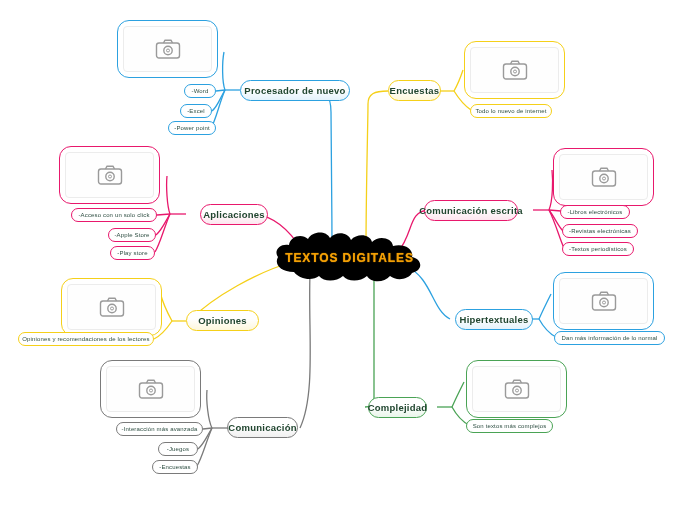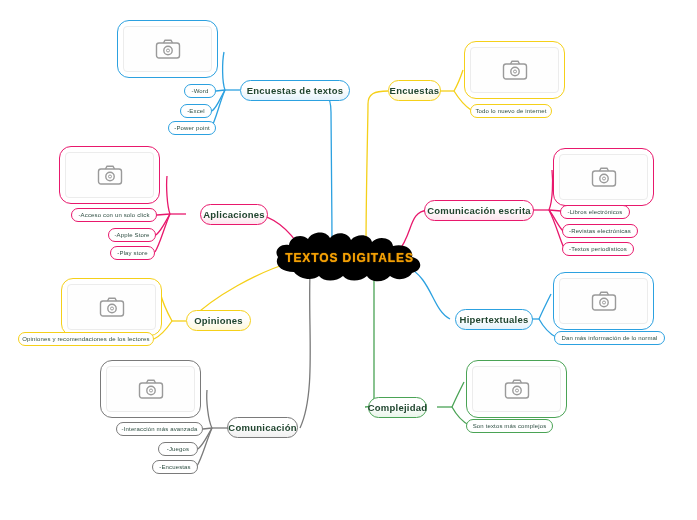--- a/index.html
+++ b/index.html
@@ -227,21 +227,21 @@
     <div class="img-inner">
       <svg class="cam-icon" width="26" height="22" viewBox="0 0 26 22">
         <rect x="1.5" y="5" width="23" height="15" rx="2.5" fill="none" stroke="#9a9a9a" stroke-width="1.4"></rect>
         <path d="M8.5,5 L10,2.2 L16,2.2 L17.5,5" fill="none" stroke="#9a9a9a" stroke-width="1.4" stroke-linejoin="round"></path>
         <circle cx="13" cy="12.5" r="4.2" fill="none" stroke="#9a9a9a" stroke-width="1.4"></circle>
         <circle cx="13" cy="12.5" r="1.5" fill="none" stroke="#9a9a9a" stroke-width="1"></circle>
       </svg>
     </div>
   </div>
   <div class="branch-node c-blue" style="left:240px; top:80px; width:110px;">
-    <span>Encuestas de textos</span>
+    <span>Procesador de nuevo</span>
   </div>
   <div class="leaf-node c-blue" style="left:184px; top:84px; width:32px;">
     <span>-Word</span>
   </div>
   <div class="leaf-node c-blue" style="left:180px; top:104px; width:32px;">
     <span>-Excel</span>
   </div>
   <div class="leaf-node c-blue" style="left:168px; top:121px; width:48px;">
     <span>-Power point</span>
   </div>
@@ -272,21 +272,21 @@
   <div class="img-card c-yellow" style="left:61px; top:278px; width:101px; height:58px;">
     <div class="img-inner">
       <svg class="cam-icon" width="26" height="22" viewBox="0 0 26 22">
         <rect x="1.5" y="5" width="23" height="15" rx="2.5" fill="none" stroke="#9a9a9a" stroke-width="1.4"></rect>
         <path d="M8.5,5 L10,2.2 L16,2.2 L17.5,5" fill="none" stroke="#9a9a9a" stroke-width="1.4" stroke-linejoin="round"></path>
         <circle cx="13" cy="12.5" r="4.2" fill="none" stroke="#9a9a9a" stroke-width="1.4"></circle>
         <circle cx="13" cy="12.5" r="1.5" fill="none" stroke="#9a9a9a" stroke-width="1"></circle>
       </svg>
     </div>
   </div>
-  <div class="branch-node c-yellow" style="left:186px; top:310px; width:65px;">
+  <div class="branch-node c-yellow" style="left:186px; top:310px; width:73px;">
     <span>Opiniones</span>
   </div>
   <div class="leaf-node c-yellow" style="left:18px; top:332px; width:136px;">
     <span>Opiniones y recomendaciones de los lectores</span>
   </div>
 
   <div class="img-card c-gray" style="left:100px; top:360px; width:101px; height:58px;">
     <div class="img-inner">
       <svg class="cam-icon" width="26" height="22" viewBox="0 0 26 22">
         <rect x="1.5" y="5" width="23" height="15" rx="2.5" fill="none" stroke="#9a9a9a" stroke-width="1.4"></rect>
@@ -329,21 +329,21 @@
   <div class="img-card c-pink" style="left:553px; top:148px; width:101px; height:58px;">
     <div class="img-inner">
       <svg class="cam-icon" width="26" height="22" viewBox="0 0 26 22">
         <rect x="1.5" y="5" width="23" height="15" rx="2.5" fill="none" stroke="#9a9a9a" stroke-width="1.4"></rect>
         <path d="M8.5,5 L10,2.2 L16,2.2 L17.5,5" fill="none" stroke="#9a9a9a" stroke-width="1.4" stroke-linejoin="round"></path>
         <circle cx="13" cy="12.5" r="4.2" fill="none" stroke="#9a9a9a" stroke-width="1.4"></circle>
         <circle cx="13" cy="12.5" r="1.5" fill="none" stroke="#9a9a9a" stroke-width="1"></circle>
       </svg>
     </div>
   </div>
-  <div class="branch-node c-pink" style="left:424px; top:200px; width:110px;padding-left:9px;">
+  <div class="branch-node c-pink" style="left:424px; top:200px; width:94px;padding-left:9px;">
     <span>Comunicación escrita</span>
   </div>
   <div class="leaf-node c-pink" style="left:560px; top:205px; width:70px;">
     <span>-Libros electrónicos</span>
   </div>
   <div class="leaf-node c-pink" style="left:562px; top:224px; width:76px;">
     <span>-Revistas electrónicas</span>
   </div>
   <div class="leaf-node c-pink" style="left:562px; top:242px; width:72px;">
     <span>-Textos periodísticos</span>

